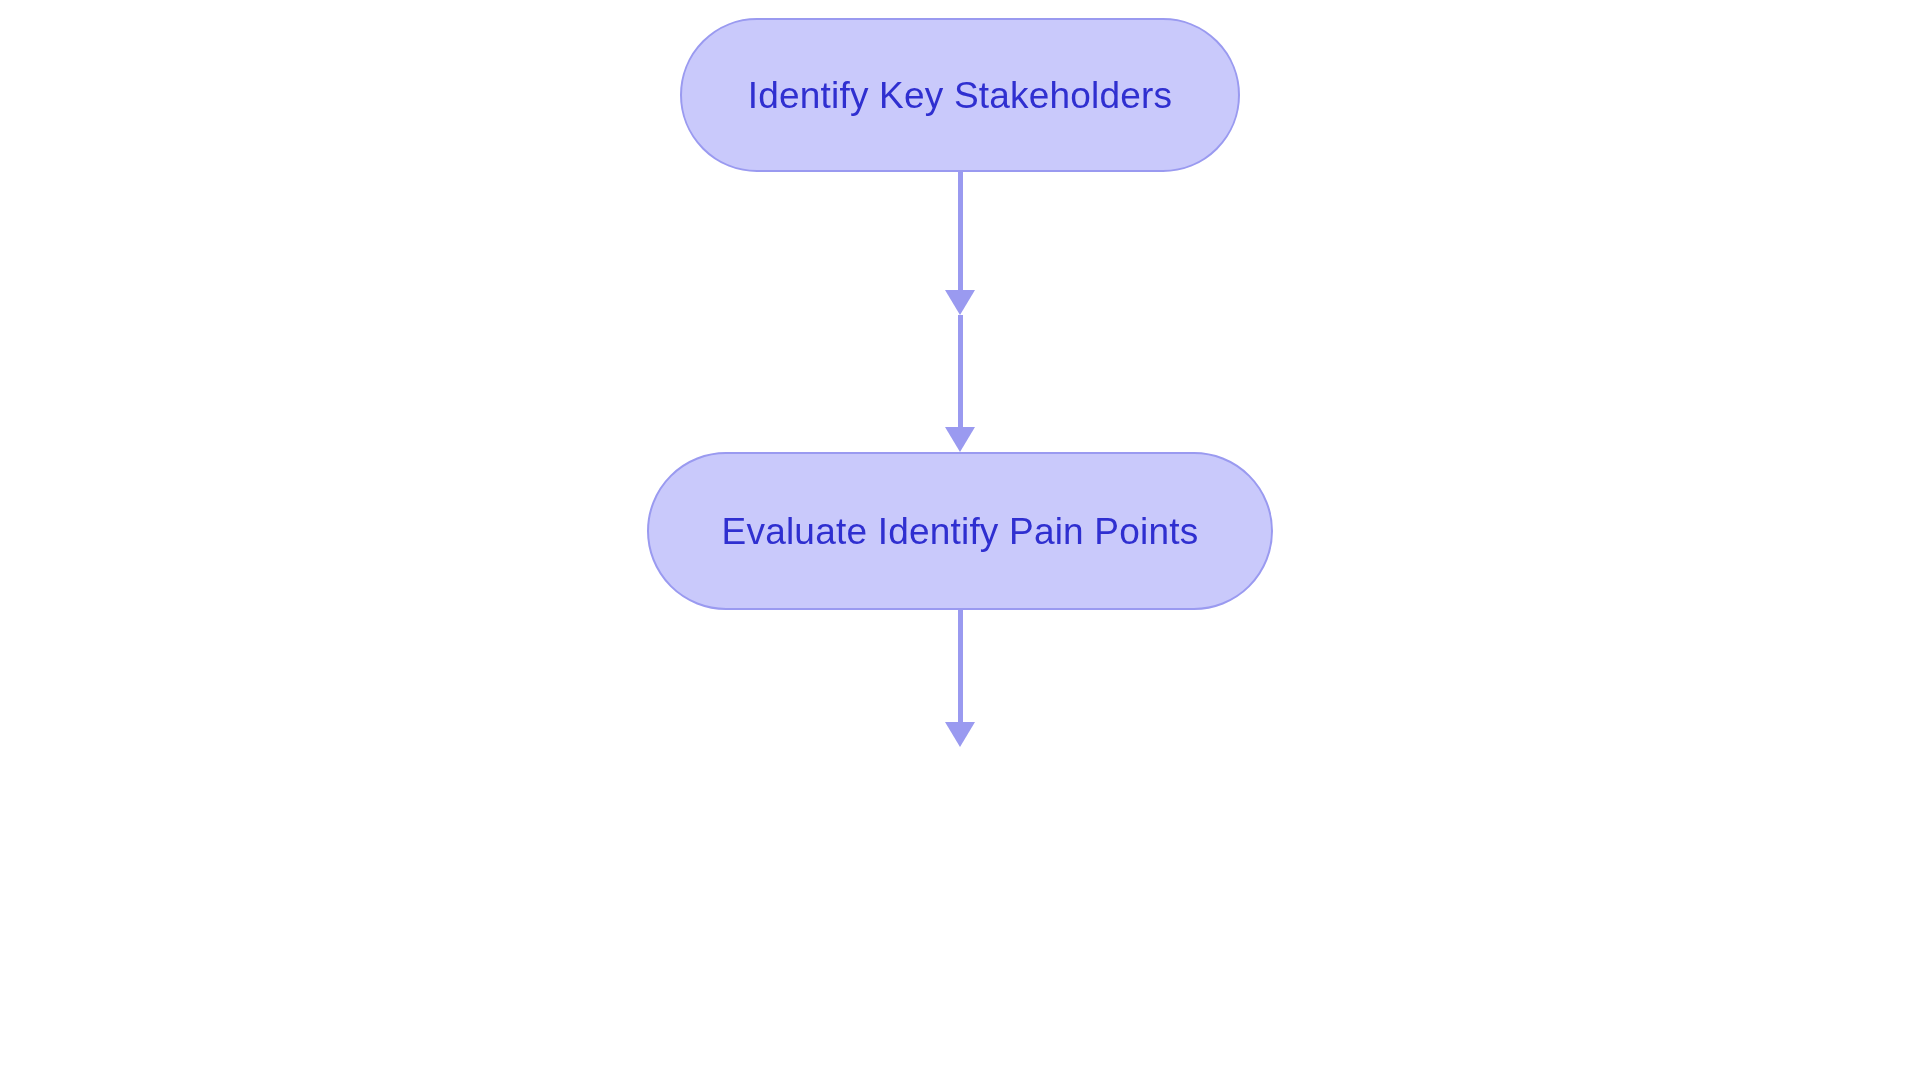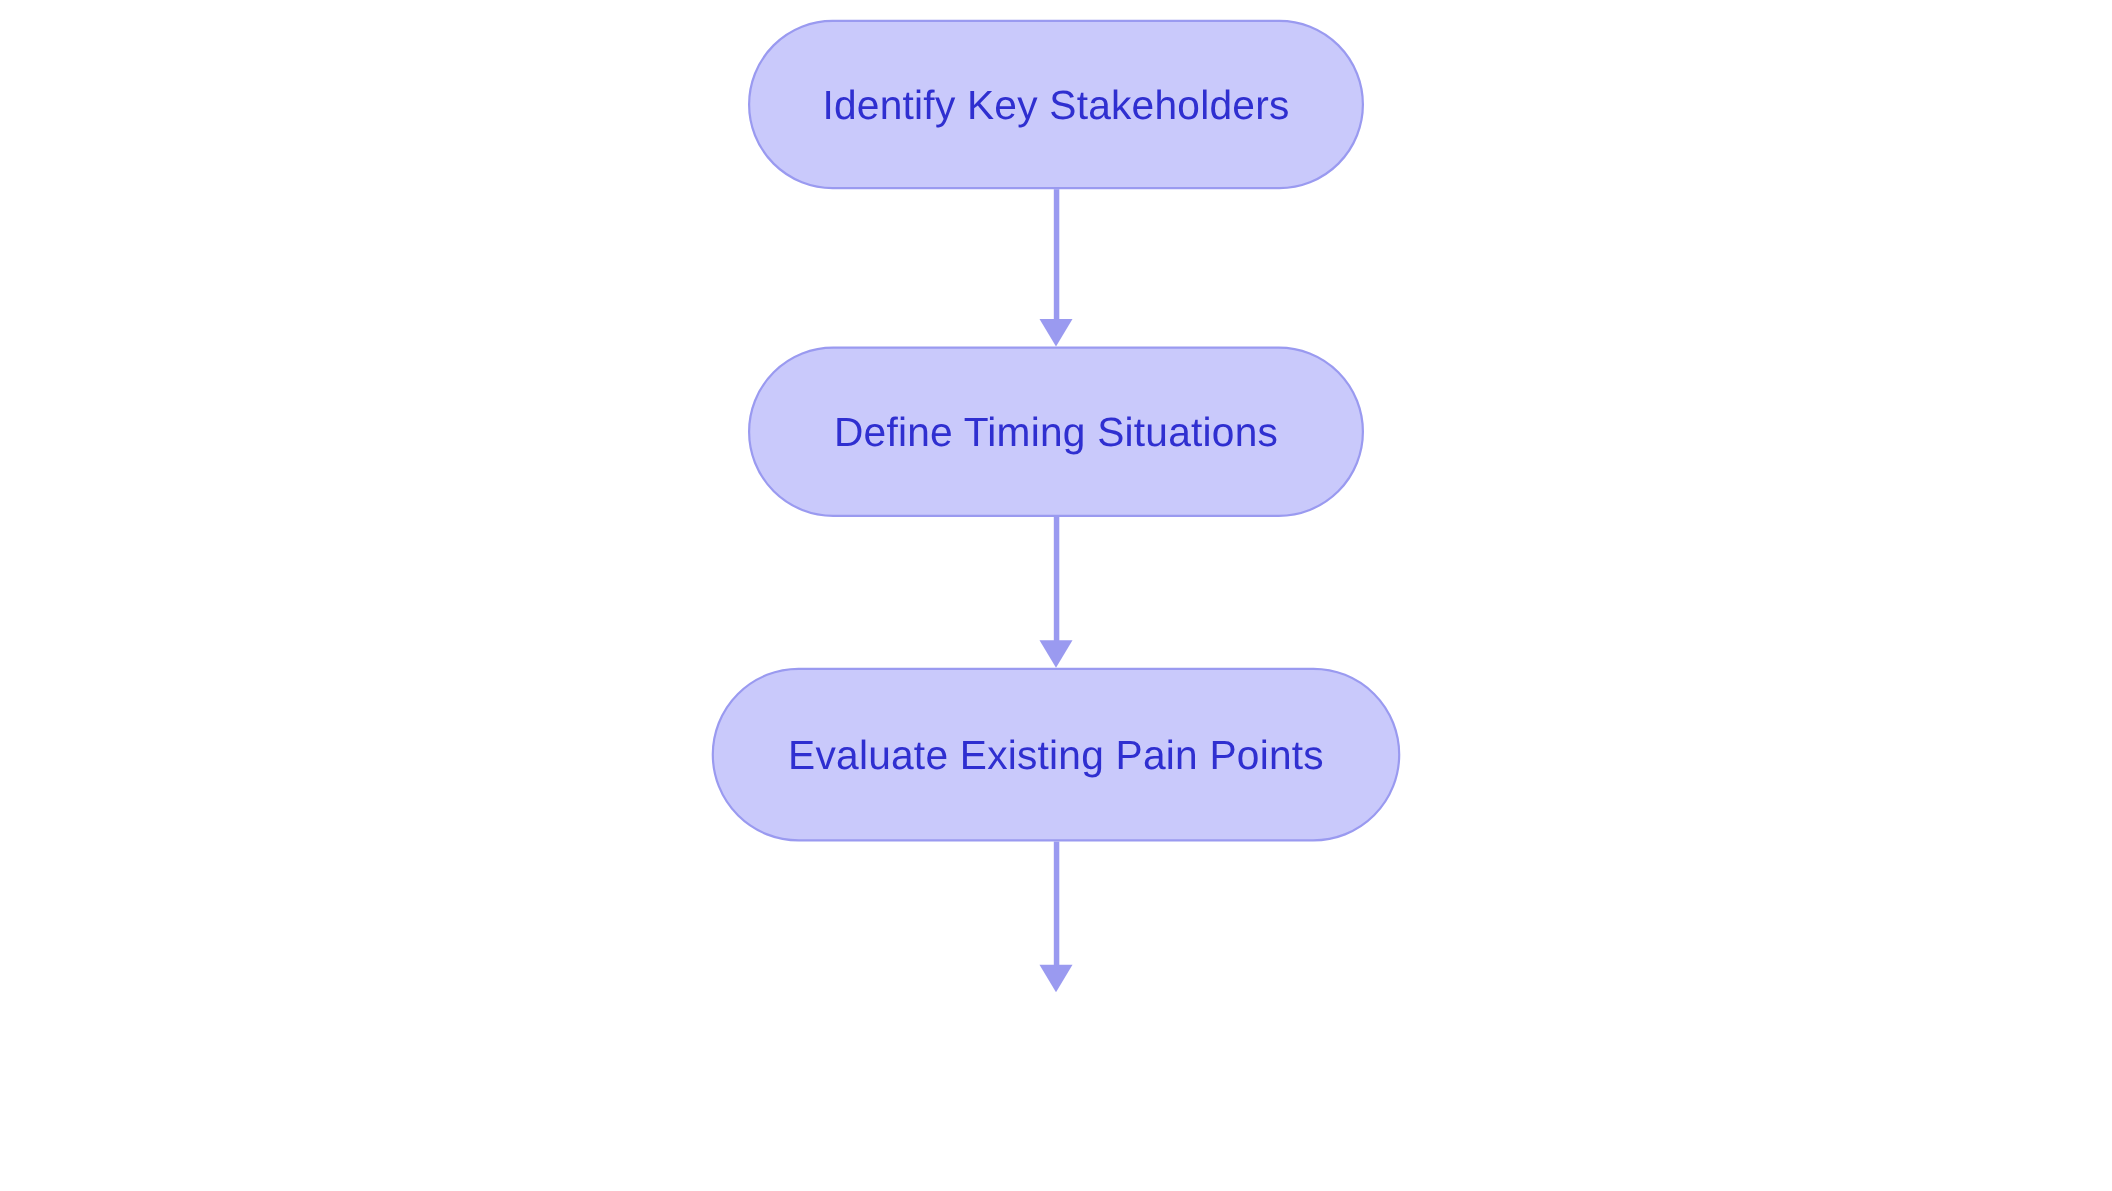--- a/index.html
+++ b/index.html
@@ -99,31 +99,28 @@
 
     <div class="node node-1">
       <span class="node-label">Identify Key Stakeholders</span>
     </div>
 
     <div class="connector connector-1">
       <div class="connector-stem"></div>
       <div class="connector-head"></div>
     </div>
 
-    <div class="node node-2">
-      <span class="node-label">Define Timing Situations</span>
-    </div>
 
     <div class="connector connector-2">
       <div class="connector-stem"></div>
       <div class="connector-head"></div>
     </div>
 
     <div class="node node-3">
-      <span class="node-label">Evaluate Existing Pain Points</span>
+      <span class="node-label">Evaluate Identify Pain Points</span>
     </div>
 
     <div class="connector connector-3">
       <div class="connector-stem"></div>
       <div class="connector-head"></div>
     </div>
 
 
   </div>
 </div>

